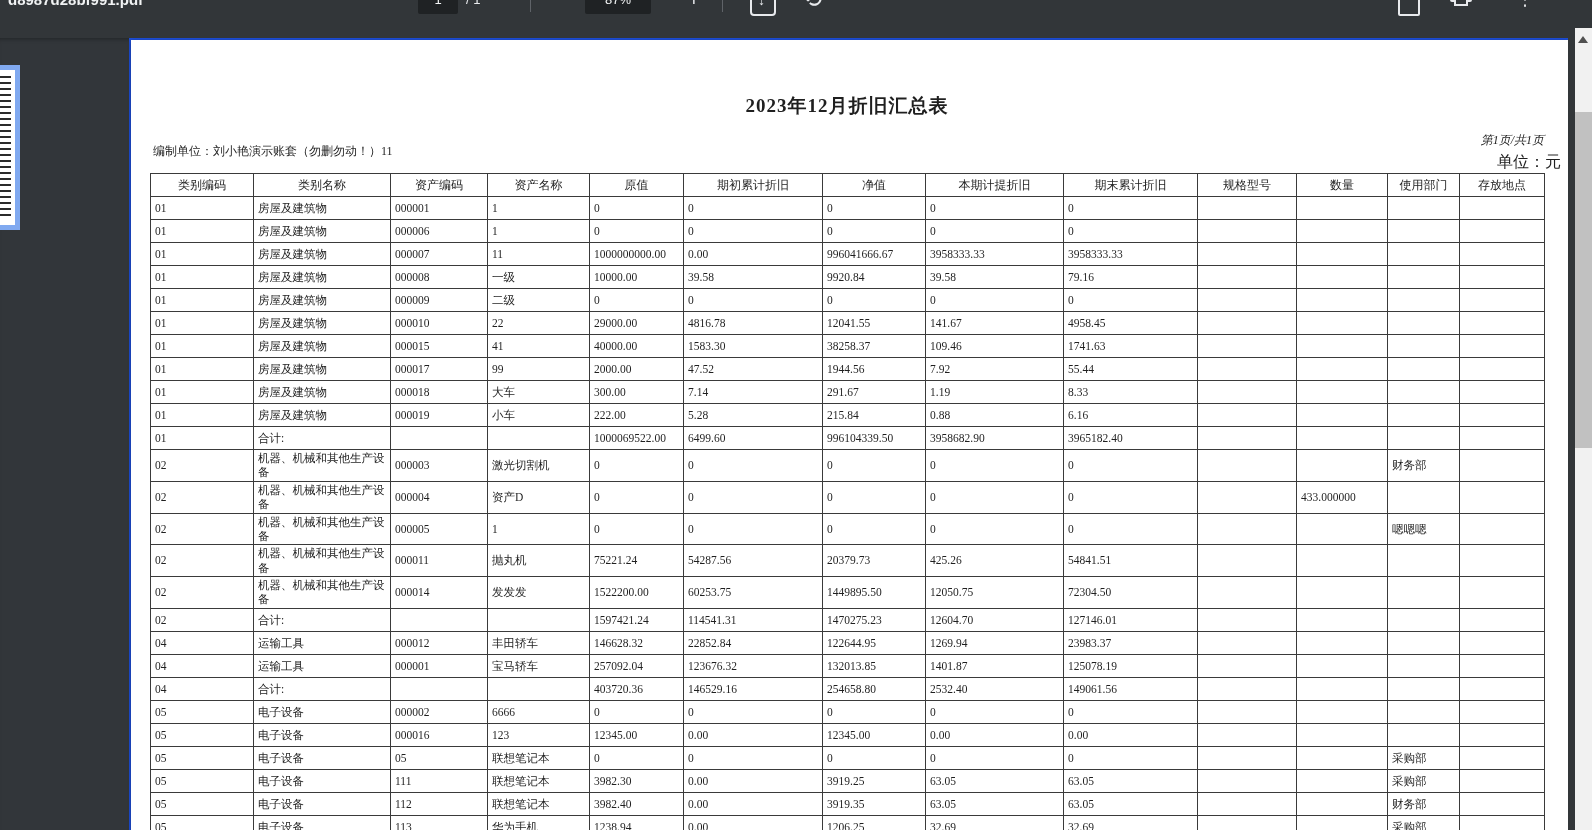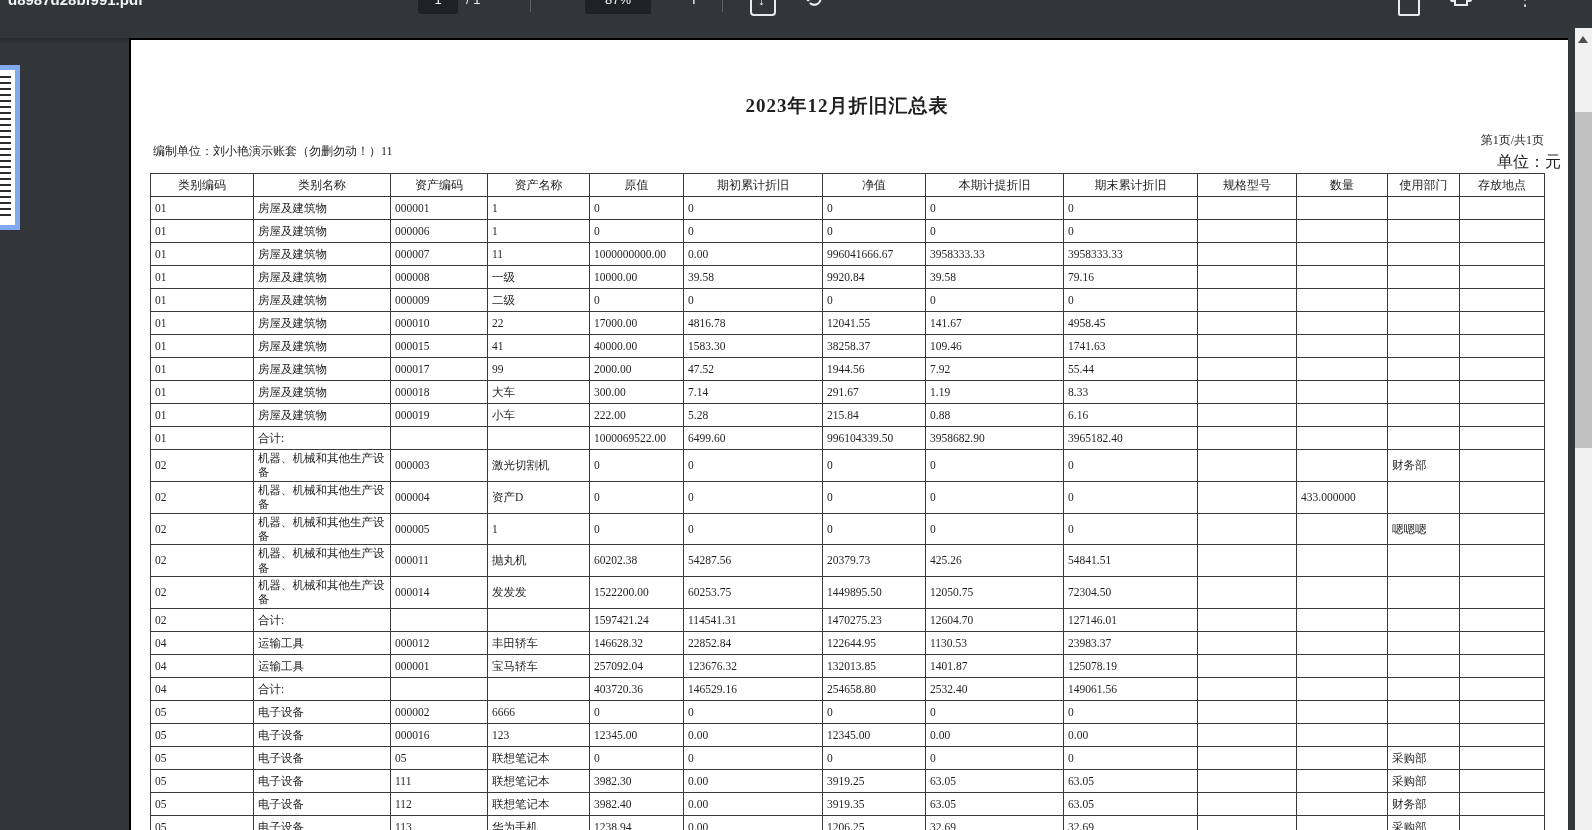--- a/index.html
+++ b/index.html
@@ -35,30 +35,30 @@
   .sidebar { position:absolute; left:0; top:38px; width:129px; height:792px;
              background:#32363a; z-index:20; overflow:hidden;
              box-shadow: inset 0 4px 4px -3px rgba(0,0,0,.35); }
   .thumb-sel { position:absolute; left:-92px; top:27px; width:112px; height:165px;
                border:5px solid #80a9f0; background:#ffffff; }
   .thumb-page { position:absolute; inset:6px 4px;
      background: repeating-linear-gradient(#2b2b2b 0 2px, #ffffff 2px 6px); }
 
   
   .viewer { position:absolute; left:129px; top:38px; width:1446px; height:792px;
-            background:#000000; overflow:hidden; }
+            background:#1d4ed8; overflow:hidden; }
   .page { position:absolute; left:2px; top:2px; width:1437px; height:1100px;
           background:#ffffff; box-shadow:0 1px 4px rgba(0,0,0,.4);
           color:#1f1f1f; font-family:"Liberation Serif", serif; }
 
   .doc-title { position:absolute; left:19px; top:53px; width:1394px; text-align:center;
                font-size:19px; font-weight:bold; letter-spacing:1px; }
   .doc-meta-left  { position:absolute; left:22px; top:103px; font-size:12px; }
   .doc-page-info  { position:absolute; left:19px; top:92px;  width:1394px;
-                    text-align:right; font-size:12px; }
+                    text-align:right; font-size:12px;font-style:italic; }
   .doc-unit       { position:absolute; left:36px; top:112px; width:1394px;
                     text-align:right; font-size:16px; }
 
   
   .tbl-wrap { position:absolute; left:19px; top:133px; width:1396px; }
   table { border-collapse:collapse; table-layout:fixed; width:1394px;
           font-size:11.5px; }
   th, td { border:1px solid #3a3a3a; overflow:hidden; line-height:1.25;
            vertical-align:middle; }
   th { font-weight:normal; text-align:center; height:23px; font-size:12px;font-family:Liberation Serif, serif; }
@@ -213,21 +213,21 @@
               <td></td>
               <td></td>
               <td></td>
               <td></td>
             </tr>
             <tr>
               <td>01</td>
               <td>房屋及建筑物</td>
               <td>000010</td>
               <td>22</td>
-              <td>17000.00</td>
+              <td>29000.00</td>
               <td>4816.78</td>
               <td>12041.55</td>
               <td>141.67</td>
               <td>4958.45</td>
               <td></td>
               <td></td>
               <td></td>
               <td></td>
             </tr>
             <tr>
@@ -348,21 +348,21 @@
               <td></td>
               <td></td>
               <td>嗯嗯嗯</td>
               <td></td>
             </tr>
             <tr class="tall">
               <td>02</td>
               <td>机器、机械和其他生产设备</td>
               <td>000011</td>
               <td>抛丸机</td>
-              <td>60202.38</td>
+              <td>75221.24</td>
               <td>54287.56</td>
               <td>20379.73</td>
               <td>425.26</td>
               <td>54841.51</td>
               <td></td>
               <td></td>
               <td></td>
               <td></td>
             </tr>
             <tr class="tall">
@@ -396,21 +396,21 @@
               <td></td>
             </tr>
             <tr>
               <td>04</td>
               <td>运输工具</td>
               <td>000012</td>
               <td>丰田轿车</td>
               <td>146628.32</td>
               <td>22852.84</td>
               <td>122644.95</td>
-              <td>1130.53</td>
+              <td>1269.94</td>
               <td>23983.37</td>
               <td></td>
               <td></td>
               <td></td>
               <td></td>
             </tr>
             <tr>
               <td>04</td>
               <td>运输工具</td>
               <td>000001</td>

